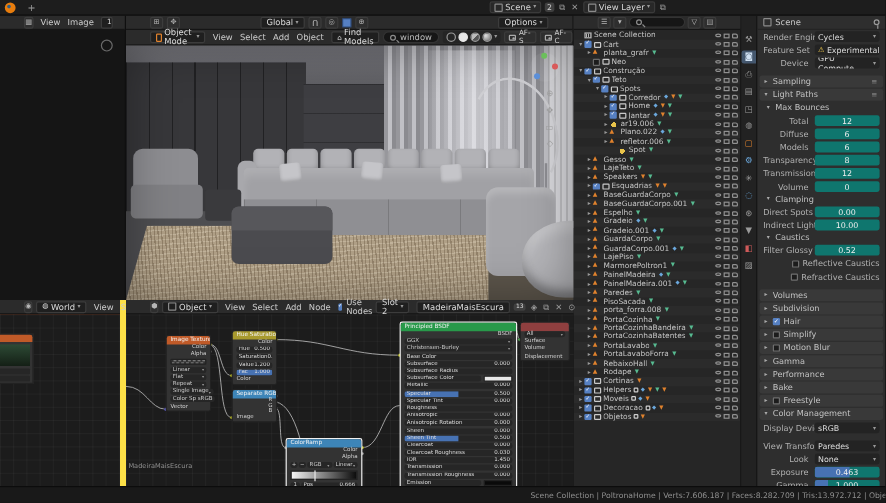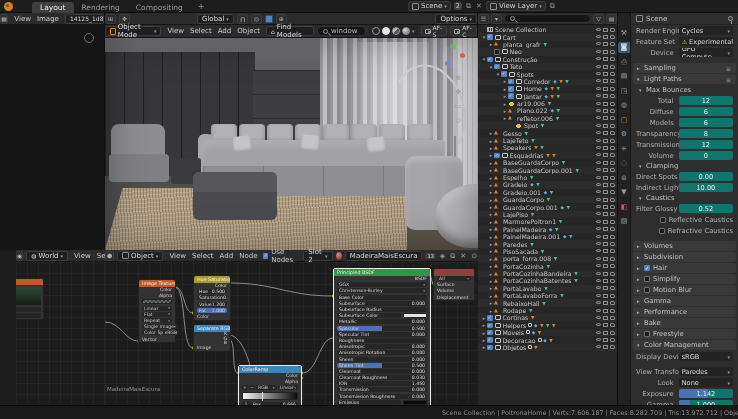--- a/index.html
+++ b/index.html
@@ -17,21 +17,21 @@
   .wstab{padding:1px 8px 1px;font-size:7.5px;color:#9a9a9a;border-radius:3px 3px 0 0}
   .wstab.c-active{background:#3f3f3f;color:#e8e8e8}
   .wsplus{padding:0 5px;color:#9a9a9a}
   .tbwidget{display:flex;align-items:center;background:#282828;border:1px solid #3a3a3a;border-radius:2px;
             height:10px;padding:0 3px;font-size:7px;gap:2px;color:#d5d5d5}
   .tbico{width:7px;height:7px;border:1px solid #8a8a8a;border-radius:1px;display:inline-block}
   .badge{background:#3f3f3f;border-radius:2px;padding:0 2px;font-size:6.5px;color:#cfcfcf}
   .xico{color:#9a9a9a;font-size:7px;padding:0 1px}
   
   .ehead{background:#2b2b2b;border-bottom:1px solid #151515;display:flex;align-items:center;
-         gap:3px;padding:0 0;font-size:7px;color:#cccccc}
+         gap:3px;padding:0 20px;font-size:7px;color:#cccccc}
   .hmenu{padding:0 3px}
   .ddp{display:flex;align-items:center;gap:2px;background:#1f1f1f;border:1px solid #3c3c3c;border-radius:2px;
        height:10px;padding:0 4px;color:#dcdcdc}
   .ddar{font-size:5px;color:#999}
   .icbtn{width:11px;height:10px;background:#2e2e2e;border:1px solid #3c3c3c;border-radius:2px;
          display:flex;align-items:center;justify-content:center;font-size:6px;color:#b5b5b5}
   .srch{display:flex;align-items:center;background:#161616;border:1px solid #333;border-radius:6px;
         height:10px;padding:0 5px;gap:3px;color:#bdbdbd}
   .mag{width:5px;height:5px;border:1px solid #8d8d8d;border-radius:50%;position:relative;flex:none}
   .mag::after{content:'';position:absolute;left:4px;top:4px;width:3px;height:1px;background:#8d8d8d;transform:rotate(45deg)}
@@ -167,21 +167,21 @@
   .ddar2{display:none;margin-left:auto;font-size:5px;color:#999;position:relative}
   .c-dd .ddar2{display:block}
   .warnic{display:none;color:#e8c34a;font-size:6px;margin-right:2px;position:relative}
   .c-warn .warnic{display:inline}
   .presetic{display:none;position:absolute;right:5px;color:#9a9a9a;font-size:6px}
   .c-preset .presetic{display:block}
   .c-togr{justify-content:flex-end;gap:3px}
   .c-togr .plbl{color:#b0b0b0}
   .c-togr .pchk{margin:0}
   
-  #nodew{left:16px;top:250px;width:105px;height:155px;border-right:1px solid #fde047;background:#c2410c}
+  #nodew{left:0;top:250px;width:105px;height:155px;border-right:5px solid #fde047;background:#c2410c}
   #nodes{left:105px;top:250px;width:373px;height:155px;background:#1c1c1c}
   .nhead-strip{height:12px}
   .nbody{position:relative;height:143px;overflow:hidden;background:#1c1c1c;
     background-image:linear-gradient(rgba(255,255,255,.035) 1px,transparent 1px),
       linear-gradient(90deg,rgba(255,255,255,.035) 1px,transparent 1px);background-size:11px 11px}
   .node{position:absolute;background:#333333;border:1px solid #222;border-radius:2px;font-size:4.6px;color:#d0d0d0}
   .node.active{border-color:#f0f0f0}
   .nhead{height:6.5px;border-radius:2px 2px 0 0;display:flex;align-items:center;padding:0 3px;
          font-size:4.8px;color:#f2f2f2;white-space:nowrap;overflow:hidden}
   .nrow{display:flex;align-items:center;height:6.2px;padding:0 3px;position:relative;white-space:nowrap}
@@ -208,26 +208,20 @@
   .usecnt{background:#3f3f3f;border-radius:2px;padding:0 2px;font-size:5px;color:#ddd}
   .nchk{width:6px;height:6px;background:#5680c2;border-radius:1px;font-size:4.5px;color:#fff;text-align:center;line-height:6px}
 </style>
 </head>
 <body>
 
 <div id="app">
 
   <div id="topbar" class="abs">
     <span class="blogo"></span>
-    <span id="wstabs">
-
-    <span class="wstab c-active">Layout</span>
-        <span class="wstab c-inactive">Rendering</span>
-        <span class="wstab c-inactive">Compositing</span>
-      </span>
     <span class="wsplus">+</span>
     <span style="position:absolute;left:408px;display:flex;gap:3px;align-items:center">
       <span class="tbwidget">
         <span class="tbico"></span>
         <span>Scene</span>
         <span class="ddar">▾</span>
       </span>
       <span class="badge">2</span>
       <span class="xico">⧉</span>
       <span class="xico">✕</span>
@@ -1357,21 +1351,21 @@
               <span class="ddar2">▾</span>
             </span>
 
           </div>
           <div class="prow c-slider">
 
             <span class="plbl">Exposure</span>
             <span class="pctl">
               <span class="pfill" style="width: 54%;"></span>
 
-              <span class="pval">1.142</span>
+              <span class="pval">0.463</span>
 
             </span>
 
           </div>
           <div class="prow c-slider">
 
             <span class="plbl">Gamma</span>
             <span class="pctl">
               <span class="pfill" style="width: 20%;"></span>
 

